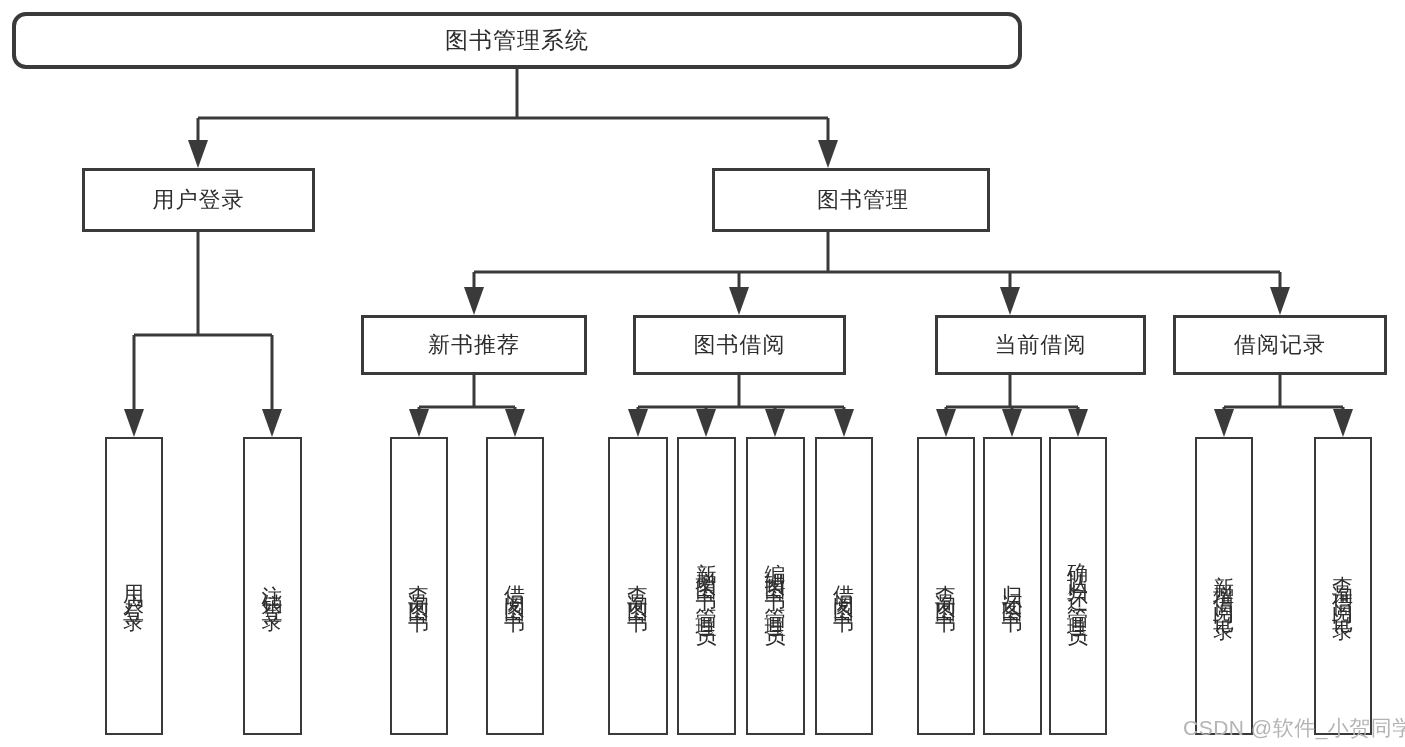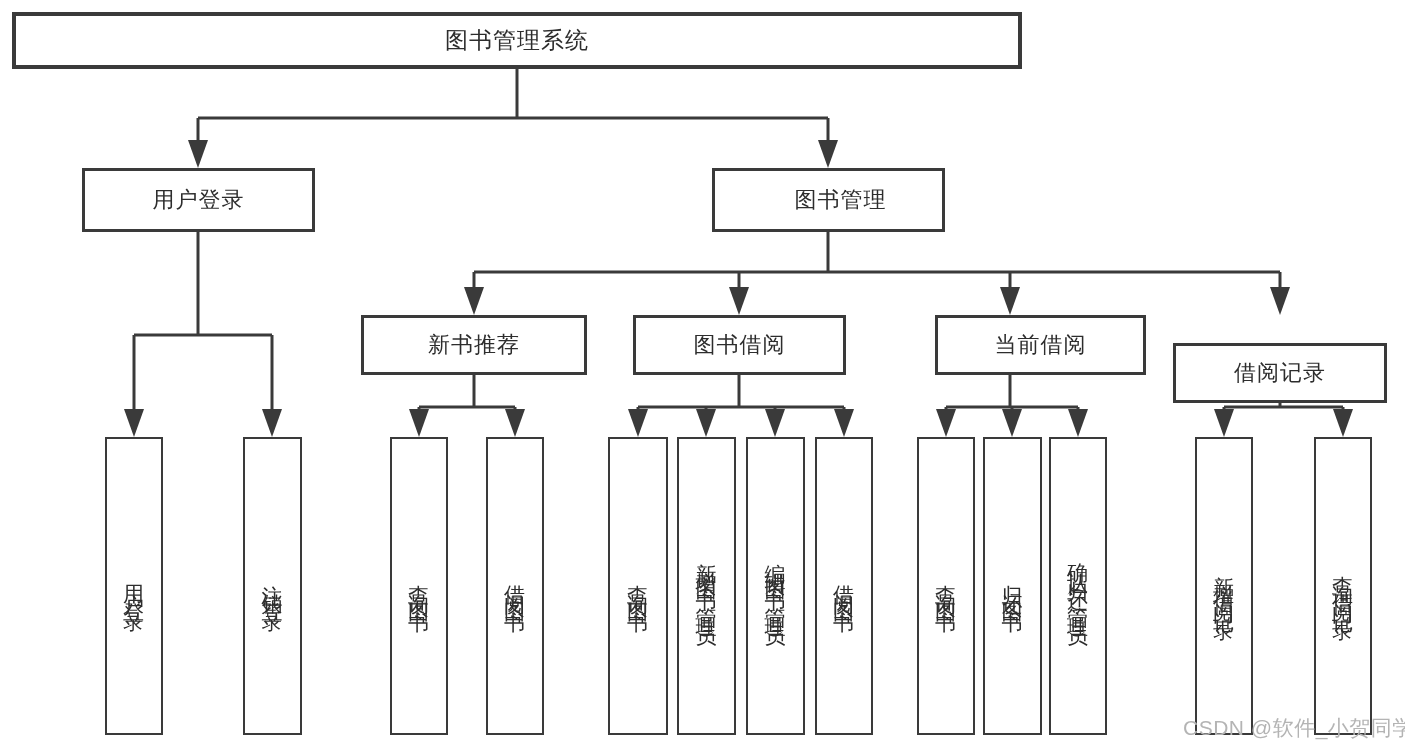--- a/index.html
+++ b/index.html
@@ -24,27 +24,27 @@
   .root{border-width:4px;font-size:23px;}
   .leaf span{
     writing-mode:vertical-rl;
     text-orientation:mixed;
     font-size:21px;
     line-height:1;
     letter-spacing:9px;
     white-space:nowrap;
   }
   
-  .root       {left:12px;  top:12px;  width:1010px; height:57px;}
+  .root       {left:12px;  top:12px;  width:1010px; height:57px;border-radius:14px;}
   .l2-user    {left:82px;  top:168px; width:233px;  height:64px;}
-  .l2-book    {left:712px; top:168px; width:233px;  height:64px;padding-left:24px;}
+  .l2-book    {left:712px; top:168px; width:278px;  height:64px;padding-left:24px;}
   .l3-new     {left:361px; top:315px; width:226px;  height:60px;}
   .l3-borrow  {left:633px; top:315px; width:213px;  height:60px;}
   .l3-current {left:905px; top:315px; width:211px;  height:60px;margin-left:30px;}
-  .l3-records {left:1173px;top:315px; width:214px;  height:60px;margin-top:28px;}
+  .l3-records {left:1173px;top:315px; width:214px;  height:60px;}
   .leaf       {top:437px;  width:58px; height:298px; border-width:2.5px;}
   .lf-user-login{left:105px;}
   .lf-logout   {left:243px; width:59px;}
   .lf-nb-query {left:390px;}
   .lf-nb-borrow{left:486px;}
   .lf-bb-query {left:608px; width:60px;}
   .lf-bb-add   {left:677px; width:59px;}
   .lf-bb-edit  {left:746px; width:59px;}
   .lf-bb-borrow{left:815px;}
   .lf-cb-query {left:917px;}

